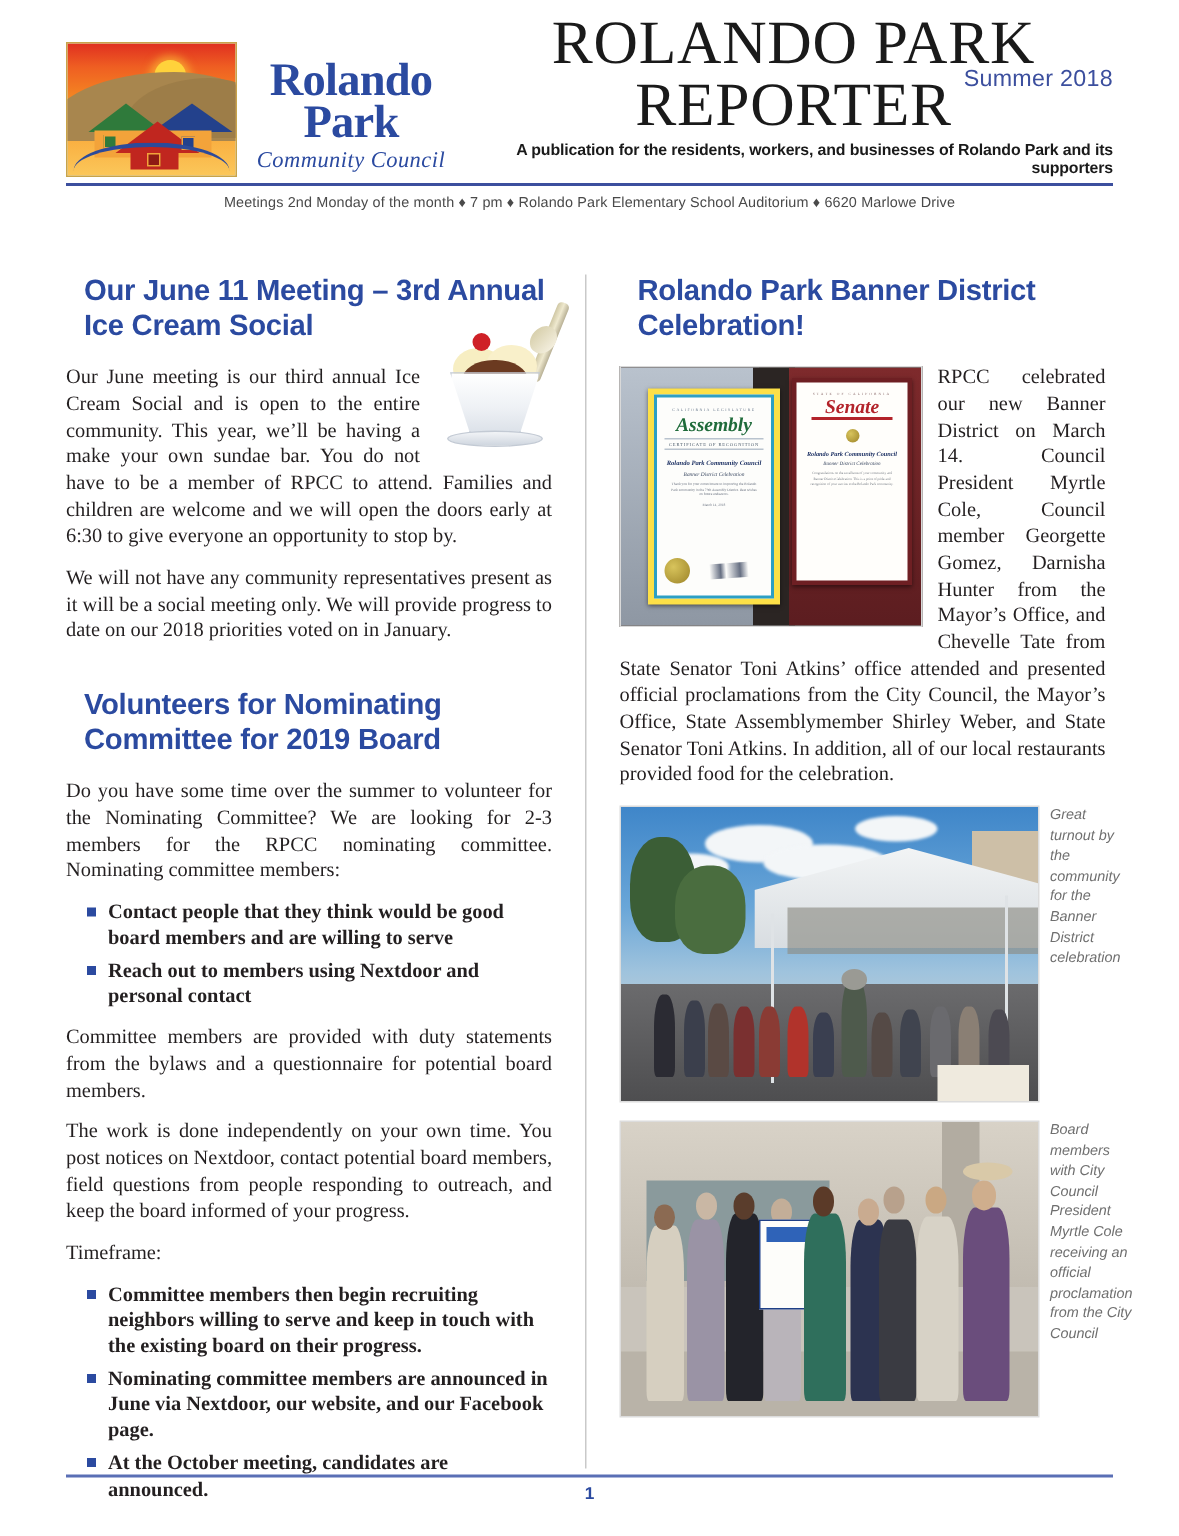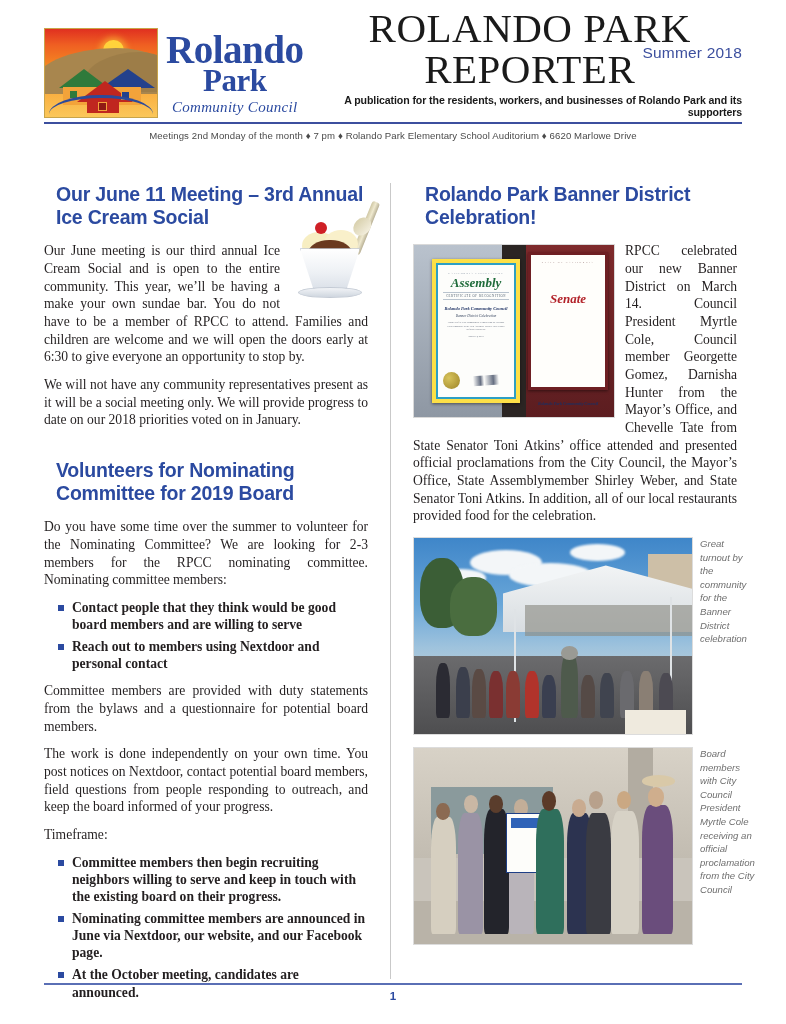--- a/index.html
+++ b/index.html
@@ -132,21 +132,21 @@
     padding: 0 8px 2px 8px;
     text-align: center;
     color: #2b4aa0;
   }
   .brand-rolando, .brand-park {
     font-family: "Liberation Serif", serif;
     font-weight: bold;
     line-height: .92;
     letter-spacing: -0.5px;
   }
-  .brand-rolando { font-size: 39px; }
+  .brand-rolando { font-size: 31px; }
   .brand-park { font-size: 31px; }
   .brand-council {
     font-family: Liberation Serif, serif;
     font-style: italic;
     font-size: 15px;
     margin-top: 3px;
     letter-spacing: .3px;
   }
 
   .title-block {
@@ -355,21 +355,21 @@
   .cert-sig { position:absolute; right:12%; bottom:13%; width:42%; height:10px;
     background:linear-gradient(90deg, transparent, #34405a 20%, transparent 30%, #34405a 55%, transparent 70%);
     opacity:.75; transform: rotate(-4deg);}
   .cert-b {
     position: absolute; right: 3%; top: 4%; width: 40%; height: 80%;
     background: #6e1f23; padding: 3px; box-sizing: border-box;
     box-shadow: 0 1px 3px rgba(0,0,0,.5);
   }
   .cert-b-in {
     width: 100%; height: 100%; background: #fffefb; box-sizing: border-box;
-    display: flex; flex-direction: column; align-items: center; padding-top: 6px; gap: 28px;
+    display: flex; flex-direction: column; align-items: center; padding-top: 6px;
   }
   .cert-b-kicker { font-size:2.4px; letter-spacing:1.4px; color:#8a6b6b; }
   .cert-b-title { font-family:"Liberation Serif",serif; font-style:italic; font-weight:bold; font-size:13px; color:#b3232a; line-height:1; }
   .cert-b-bar { width:72%; height:2px; background:#b3232a; margin-top:1px; }
   .cert-b-seal { width:9px; height:9px; border-radius:50%; background:radial-gradient(circle at 35% 35%,#d8c45c,#9c8327); margin-top:6px;}
   .cert-b-org { font-family:"Liberation Serif",serif; font-style:italic; font-weight:bold; font-size:4.2px; color:#1b2f62; margin-top:5px;}
   .cert-b-ev { font-family:"Liberation Serif",serif; font-style:italic; font-size:3.4px; color:#3c4a63; margin-top:2px;}
   .cert-b-body { font-size:2.3px; color:#70777f; width:76%; text-align:center; line-height:1.6; margin-top:4px;}
 
   .photo-block {

